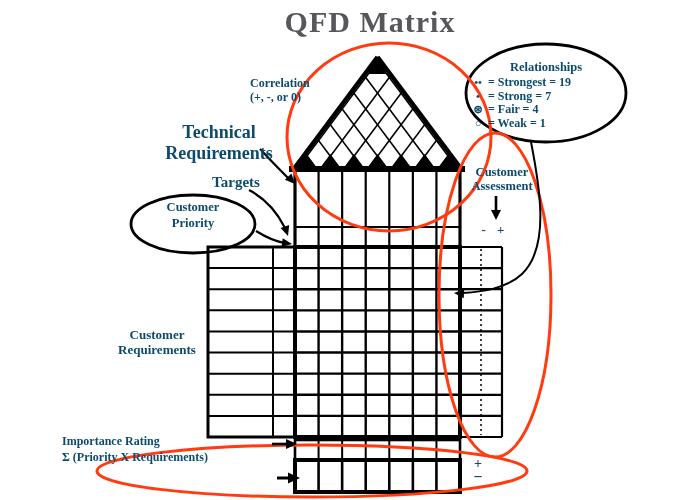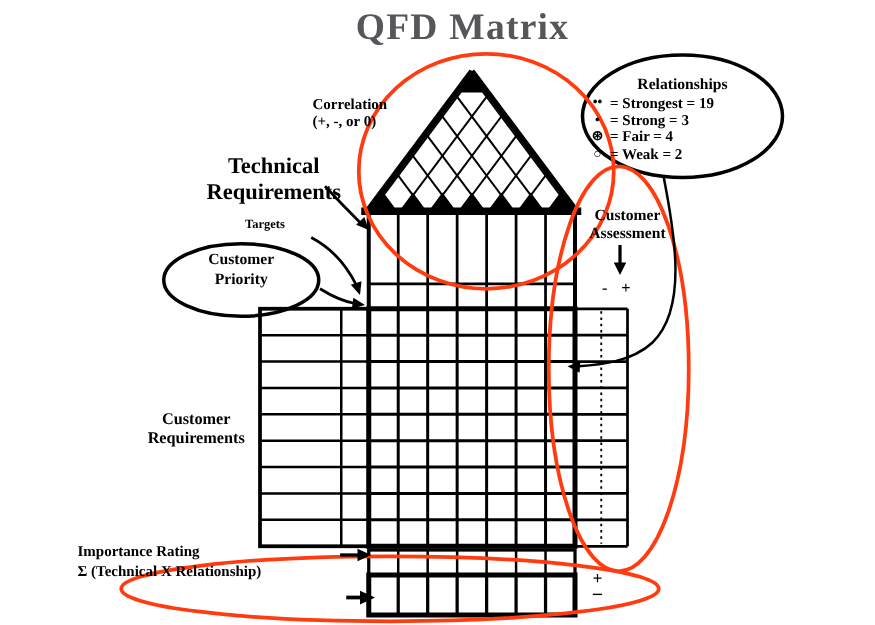--- a/index.html
+++ b/index.html
@@ -1,25 +1,25 @@
 <!DOCTYPE html>
 <html><head>
 <meta charset="utf-8">
 <style>
   html,body{margin:0;padding:0;background:#fff;}
   .stage{
     position:relative;width:700px;height:500px;background:#ffffff;overflow:hidden;
     font-family:Liberation Serif, serif;
   }
   .stage svg{position:absolute;left:0;top:0;}
-  .lbl{position:absolute;font-weight:bold;color:#000000;line-height:1.15;white-space:nowrap;}
+  .lbl{position:absolute;font-weight:bold;color:#0c4a6e;line-height:1.15;white-space:nowrap;}
   #title{left:0;right:0;top:5px;text-align:center;font-size:30px;color:#56575b;text-indent:40px;letter-spacing:1px;}
   #correlation{left:250px;top:77px;width:104px;text-align:left;font-size:12px;}
   #techreq{left:162px;top:122px;width:114px;text-align:center;font-size:18px;}
-  #targets{left:196px;top:174px;width:80px;font-size:10px;}
+  #targets{left:196px;top:174px;width:80px;text-align:center;font-size:15px;}
   #custpriority{left:138px;top:200px;width:110px;text-align:center;font-size:12.5px;line-height:1.25;}
   #legend{left:468px;top:60px;width:156px;font-size:12px;}
   .legend-title{text-align:center;font-size:12.5px;margin-bottom:2px;}
   .legend-row{display:flex;align-items:center;line-height:13.5px;}
   .legend-sym{width:20px;flex:none;text-align:center;font-size:11px;}
   #custassess{left:454px;top:165px;width:96px;text-align:center;font-size:12.5px;}
   #assess-scale{left:477px;top:223px;width:36px;text-align:center;font-size:13px;letter-spacing:4px;}
   #custreq{left:96px;top:328px;width:122px;text-align:center;font-size:13px;}
   #importance{left:62px;top:434px;font-size:12px;line-height:1.3;text-align:left;}
   #techassess-lbl{left:114px;top:472px;width:172px;text-align:center;font-size:13.5px;}
@@ -183,44 +183,44 @@
   </div>
 
   <div class="lbl" id="legend">
     <div class="legend-title">Relationships</div>
     <div class="legend-row">
       <span class="legend-sym">••</span>
       <span>= Strongest = 19</span>
     </div>
     <div class="legend-row">
       <span class="legend-sym">•</span>
-      <span>= Strong = 3</span>
+      <span>= Strong = 7</span>
     </div>
     <div class="legend-row">
       <span class="legend-sym">⊛</span>
       <span>= Fair = 4</span>
     </div>
     <div class="legend-row">
       <span class="legend-sym">○</span>
-      <span>= Weak = 2</span>
+      <span>= Weak = 1</span>
     </div>
   </div>
 
   <div class="lbl" id="custassess">
     <div>Customer</div>
     <div>Assessment</div>
   </div>
   <div class="lbl" id="assess-scale">- +</div>
 
   <div class="lbl" id="custreq">
     <div>Customer</div>
     <div>Requirements</div>
   </div>
 
   <div class="lbl" id="importance">
     <div>Importance Rating</div>
-    <div>Σ (Technical X Relationship)</div>
+    <div>Σ (Priority X Requirements)</div>
   </div>
 
   <div class="lbl" id="plus">+</div>
   <div class="lbl" id="minus">−</div>
 
 </div>
 
 </body></html>

